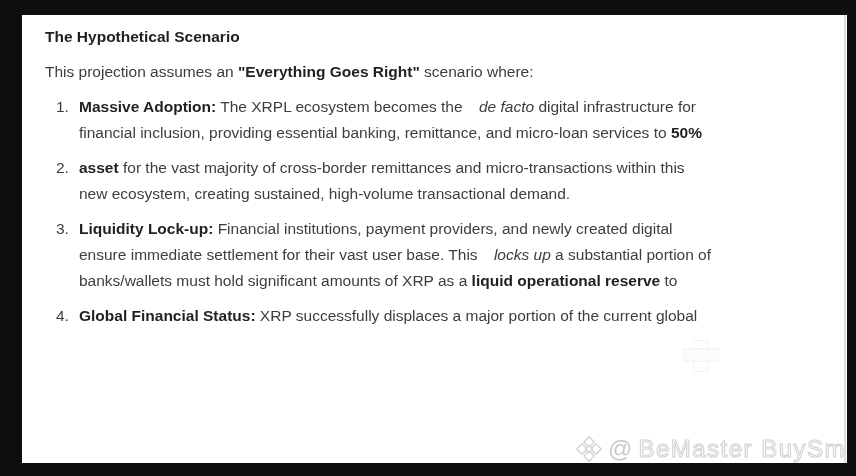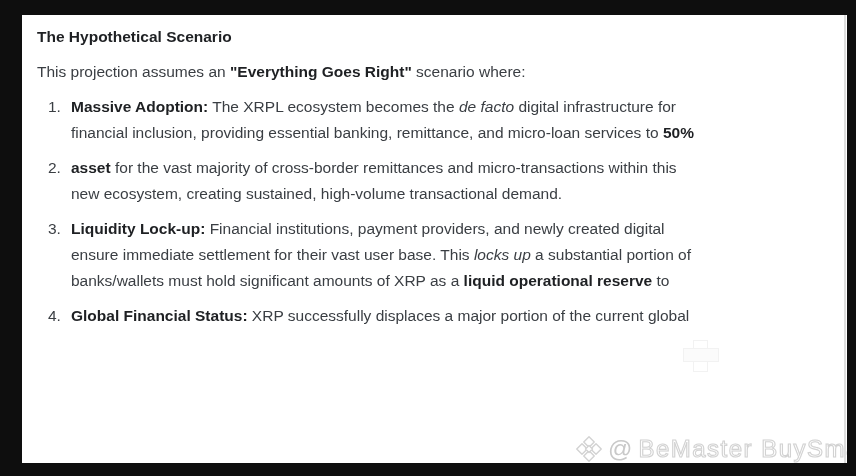--- a/index.html
+++ b/index.html
@@ -21,21 +21,21 @@
     position: absolute;
     left: 22px;
     top: 15px;
     right: 9px;
     bottom: 13px;
     background: #ffffff;
     overflow: hidden;
   }
   .doc {
     position: relative;
-    padding: 11px 0 0 15px;
+    padding: 11px 0 0 23px;
     color: #3a3e43;
     font-size: 15.5px;
   }
   .doc-heading {
     margin: 0 0 11px 0;
     font-size: 15.5px;
     line-height: 22px;
     font-weight: bold;
     color: #1e2023;
   }
@@ -55,21 +55,21 @@
     padding-left: 11px;
     line-height: 26px;
     color: #3a3e43;
   }
   .lines { flex: 1 1 auto; min-width: 0; }
   .line {
     line-height: 26px;
     white-space: nowrap;
   }
   .b { font-weight: bold; color: #1e2023; }
-  .i { font-style: italic; }
+  .i { font-style: italic; margin-left: 12px; }
   .edge-line {
     position: absolute;
     right: 1px;
     top: 0;
     bottom: 0;
     width: 2px;
     background: #dedede;
   }
   .ghost-mark {
     position: absolute;

